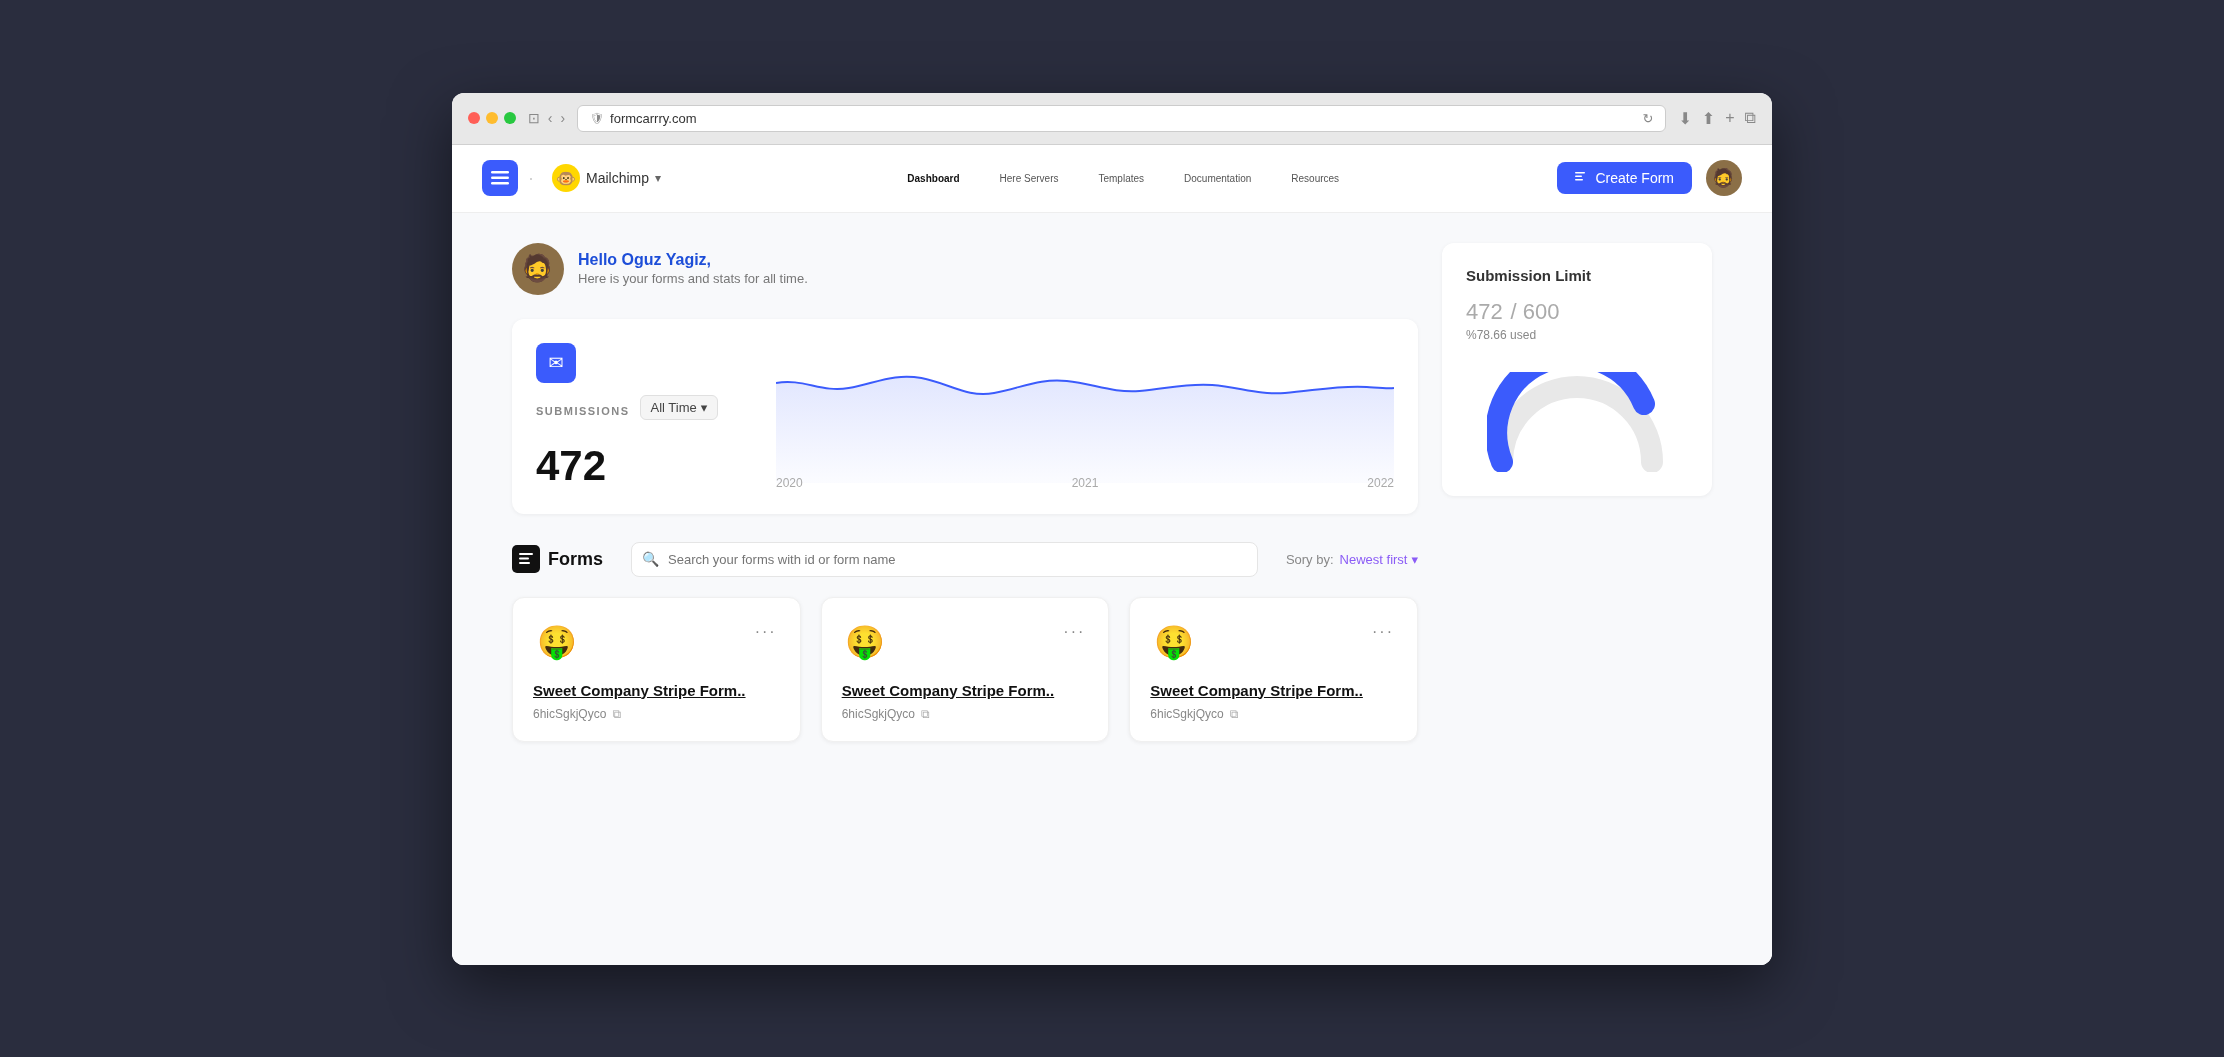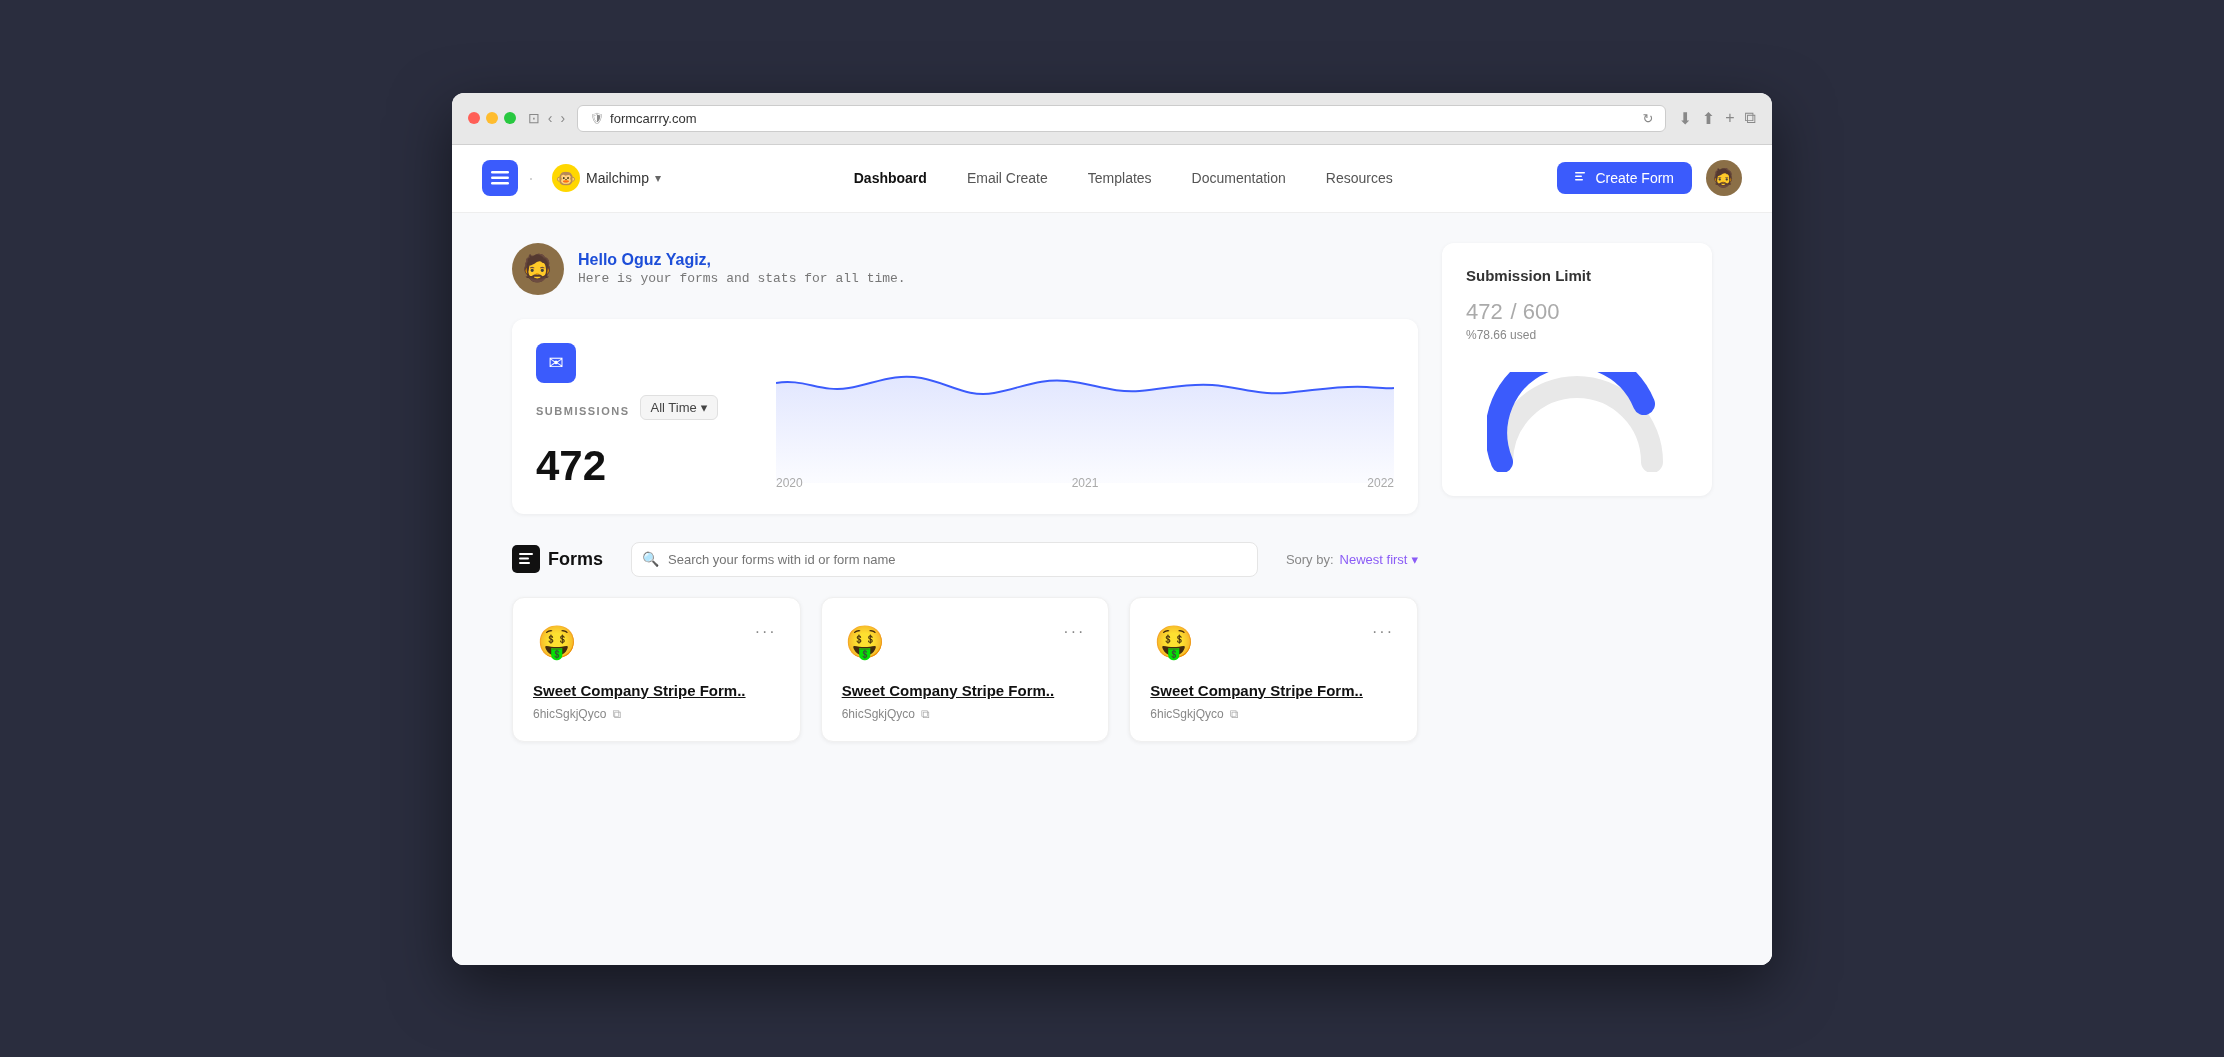--- a/index.html
+++ b/index.html
@@ -124,21 +124,21 @@
 
     .nav-links {
       display: flex;
       align-items: center;
       gap: 8px;
       flex: 1;
       justify-content: center;
     }
     .nav-link {
       padding: 6px 16px;
-      font-size: 14px;
+      font-size: 10px;
       color: #555;
       cursor: pointer;
       border-radius: 6px;
       text-decoration: none;
     }
     .nav-link.active {
       font-weight: 600;
       color: #111;
     }
 
@@ -202,21 +202,20 @@
     }
     .greeting-text h2 {
       font-size: 16px;
       font-weight: 600;
       color: #1d4ed8;
     }
     .greeting-text p {
       font-size: 13px;
       color: #777;
       margin-top: 2px;
-      font-family: Liberation Mono, monospace;
     }
 
     
     .stats-card {
       background: white;
       border-radius: 12px;
       padding: 24px;
       margin-bottom: 28px;
       box-shadow: 0 1px 4px rgba(0,0,0,0.06);
       display: flex;
@@ -497,21 +496,21 @@
         <span class="dot-separator">·</span>
         <div class="account-selector">
           <div class="account-avatar">🐵</div>
           <span class="account-name">Mailchimp</span>
           <span class="chevron-down">▾</span>
         </div>
       </div>
 
       <div class="nav-links">
         <a class="nav-link active">Dashboard</a>
-        <a class="nav-link">Email Create</a>
+        <a class="nav-link">Here Servers</a>
         <a class="nav-link">Templates</a>
         <a class="nav-link">Documentation</a>
         <a class="nav-link">Resources</a>
       </div>
 
       <div class="nav-right">
         <button class="create-form-btn">
           <svg width="14" height="14" viewBox="0 0 14 14" fill="none">
             <rect x="0" y="1" width="10" height="1.5" rx="0.75" fill="white"></rect>
             <rect x="0" y="4.5" width="7" height="1.5" rx="0.75" fill="white"></rect>

